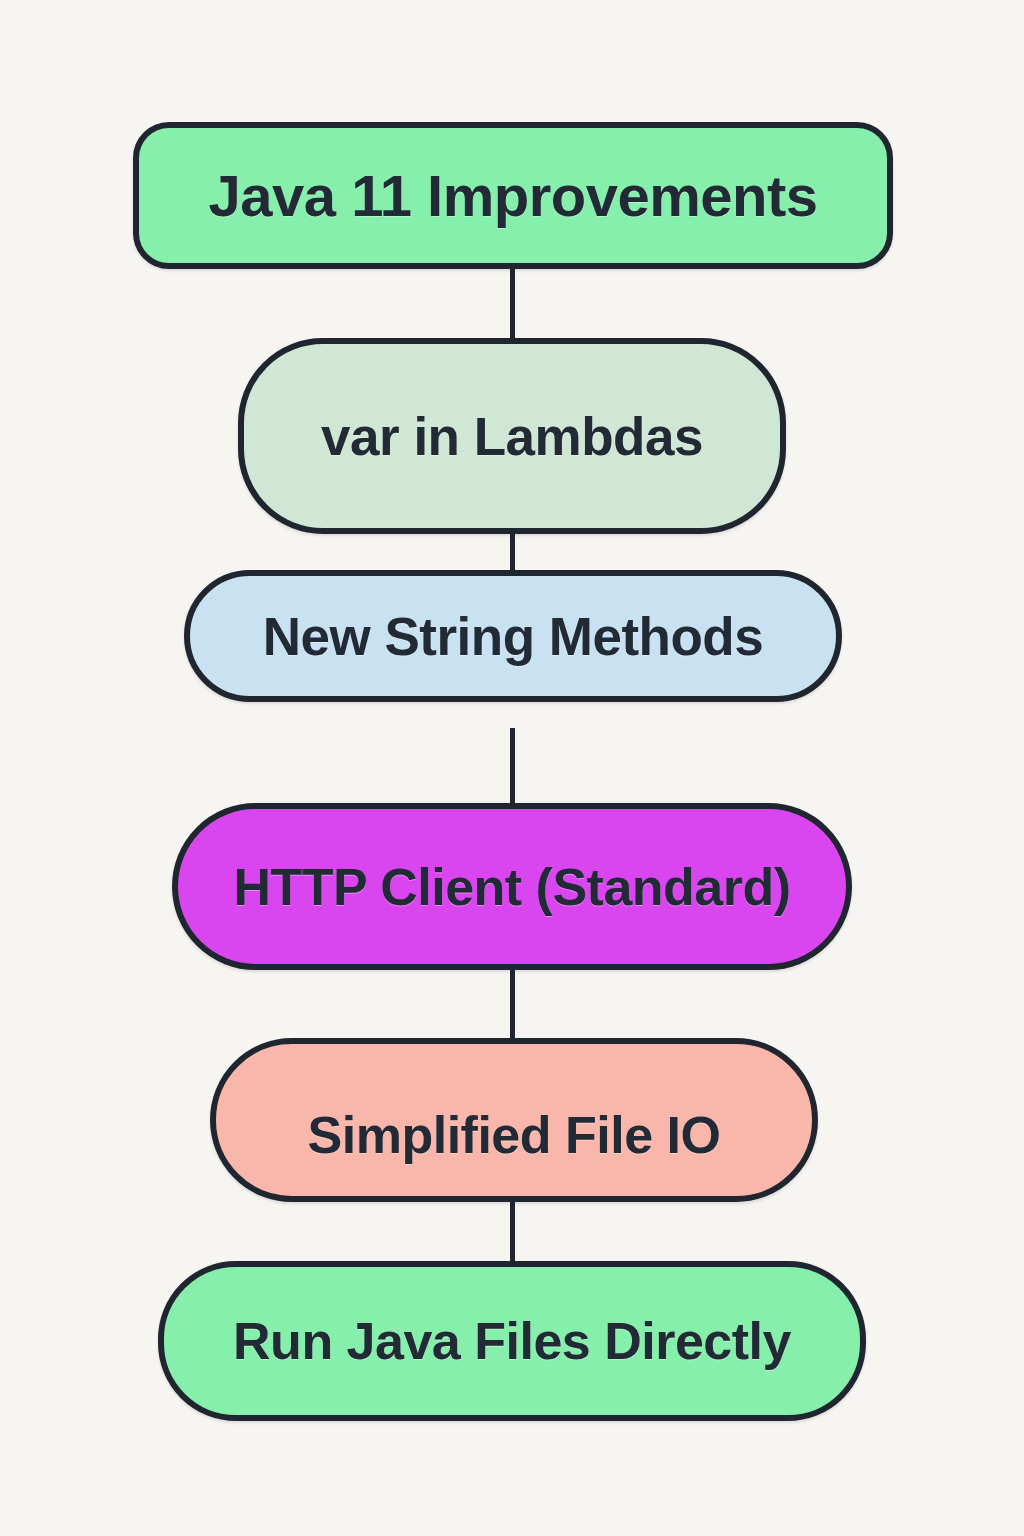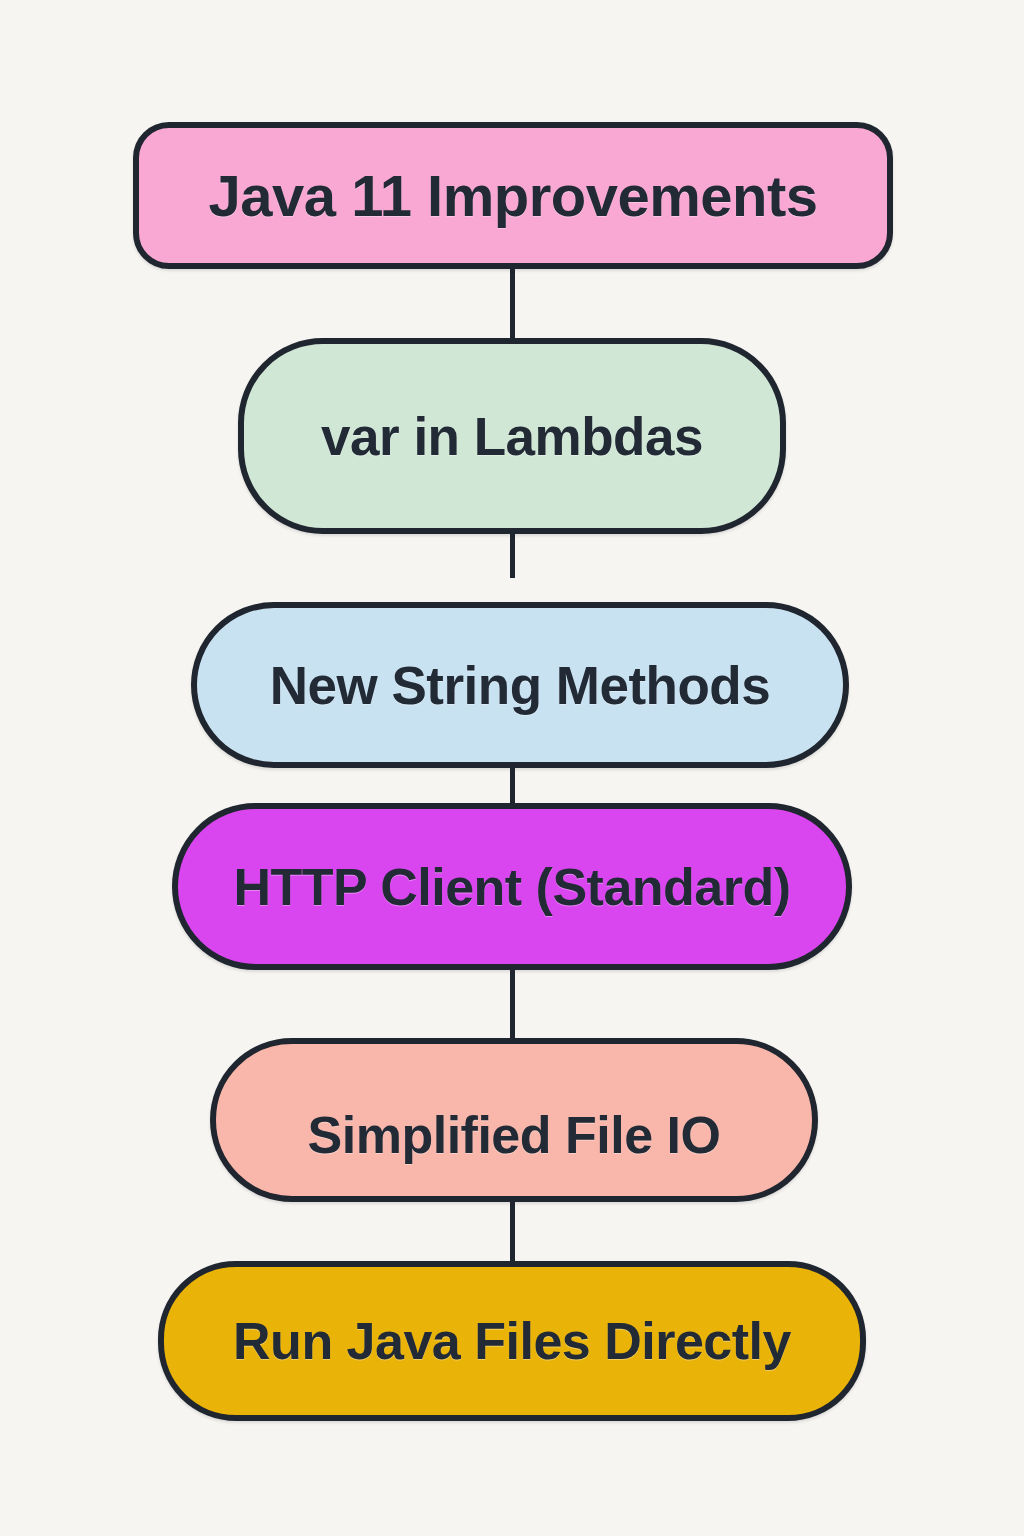--- a/index.html
+++ b/index.html
@@ -40,21 +40,21 @@
     color: #222a36;
     font-weight: 700;
     white-space: nowrap;
     text-align: center;
     letter-spacing: -0.5px;
     text-shadow: 0 1px 0 rgba(255,255,255,0.35);
   }
   
   #node-0 { left: 133px; top: 122px;  width: 760px; height: 147px; border-radius: 36px; }
   #node-1 { left: 238px; top: 338px;  width: 548px; height: 196px; border-radius: 85px; }
-  #node-2 { left: 191px; top: 570px;  width: 658px; height: 166px; border-radius: 83px; margin-top: 32px; }
+  #node-2 { left: 184px; top: 570px;  width: 658px; height: 132px; border-radius: 83px; }
   #node-3 { left: 172px; top: 803px;  width: 680px; height: 167px; border-radius: 84px; }
   #node-4 { left: 210px; top: 1038px; width: 608px; height: 164px; border-radius: 82px; }
   #node-5 { left: 158px; top: 1261px; width: 708px; height: 160px; border-radius: 78px; }
 
   #node-0 .label { font-size: 58px; }
   #node-1 .label { font-size: 53px; }
   #node-2 .label { font-size: 53px; }
   #node-3 .label { font-size: 52px; }
   #node-4 .label { font-size: 52px; }
   #node-5 .label { font-size: 52px; }
@@ -70,37 +70,37 @@
 <body style="background: rgb(247, 245, 241);">
 
 <div class="canvas">
 
   <div class="connector" id="conn-0" style="background: rgb(32, 38, 47);"></div>
   <div class="connector" id="conn-1" style="background: rgb(32, 38, 47);"></div>
   <div class="connector" id="conn-2" style="background: rgb(32, 38, 47);"></div>
   <div class="connector" id="conn-3" style="background: rgb(32, 38, 47);"></div>
   <div class="connector" id="conn-4" style="background: rgb(32, 38, 47);"></div>
 
-  <div class="node" id="node-0" style="background: #f9a8d4; border-color: rgb(32, 38, 47);">
+  <div class="node" id="node-0" style="background: #86efac; border-color: rgb(32, 38, 47);">
     <span class="label" style="color: rgb(34, 42, 54);">Java 11 Improvements</span>
   </div>
 
   <div class="node" id="node-1" style="background: rgb(209, 231, 214); border-color: rgb(32, 38, 47);">
     <span class="label" style="color: rgb(34, 42, 54);">var in Lambdas</span>
   </div>
 
   <div class="node" id="node-2" style="background: rgb(201, 226, 241); border-color: rgb(32, 38, 47);">
     <span class="label" style="color: rgb(34, 42, 54);">New String Methods</span>
   </div>
 
   <div class="node" id="node-3" style="background: #d946ef; border-color: rgb(32, 38, 47);">
     <span class="label" style="color: rgb(34, 42, 54);">HTTP Client (Standard)</span>
   </div>
 
   <div class="node" id="node-4" style="background: rgb(249, 182, 170); border-color: rgb(32, 38, 47);">
     <span class="label" style="color: rgb(34, 42, 54); margin-top: 30px;">Simplified File IO</span>
   </div>
 
-  <div class="node" id="node-5" style="background: #eab308; border-color: rgb(32, 38, 47);">
+  <div class="node" id="node-5" style="background: #86efac; border-color: rgb(32, 38, 47);">
     <span class="label" style="color: rgb(34, 42, 54);">Run Java Files Directly</span>
   </div>
 
 </div>
 
 </body></html>

